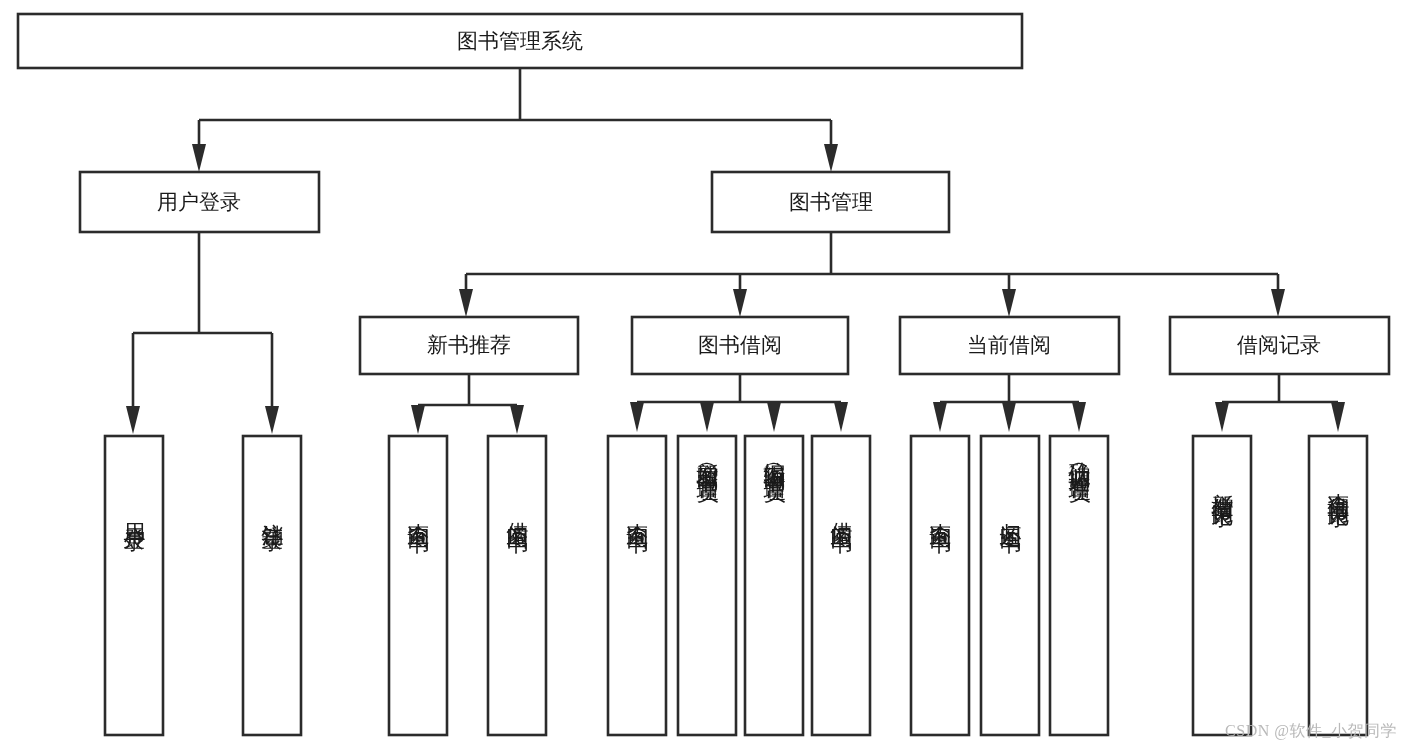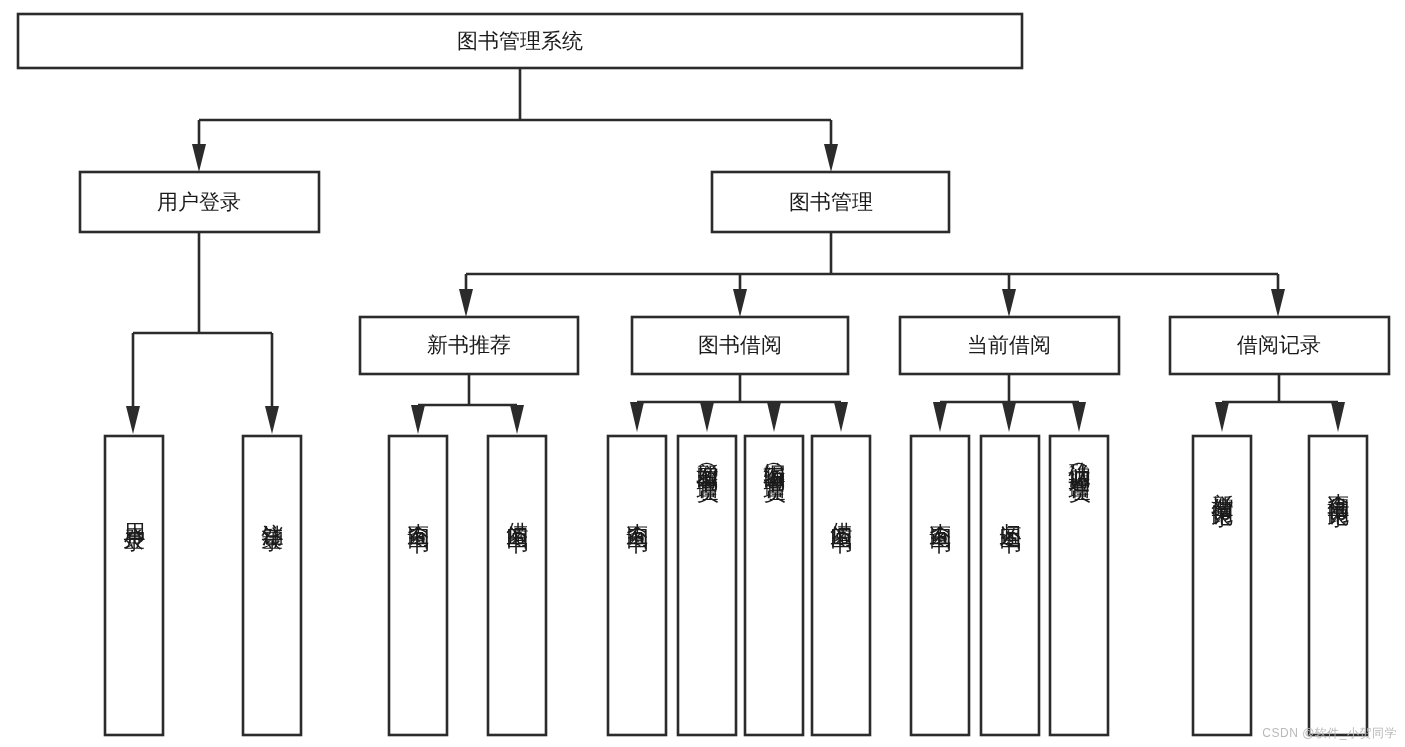--- a/index.html
+++ b/index.html
@@ -62,22 +62,22 @@
     font-size: 22px;
     line-height: 1.22;
     letter-spacing: 3px;
     color: #1a1a1a;
     white-space: nowrap;
   }
   .watermark {
     position: absolute;
     right: 8px;
     bottom: 5px;
-    font-family: Liberation Sans, sans-serif;
-    font-size: 12px;
+    font-family: Liberation Serif, serif;
+    font-size: 16px;
     color: #b9b9b9;
     letter-spacing: 0.5px;
     white-space: nowrap;
   }
 </style>
 </head>
 <body>
 
 <div id="diagram-root">
 

